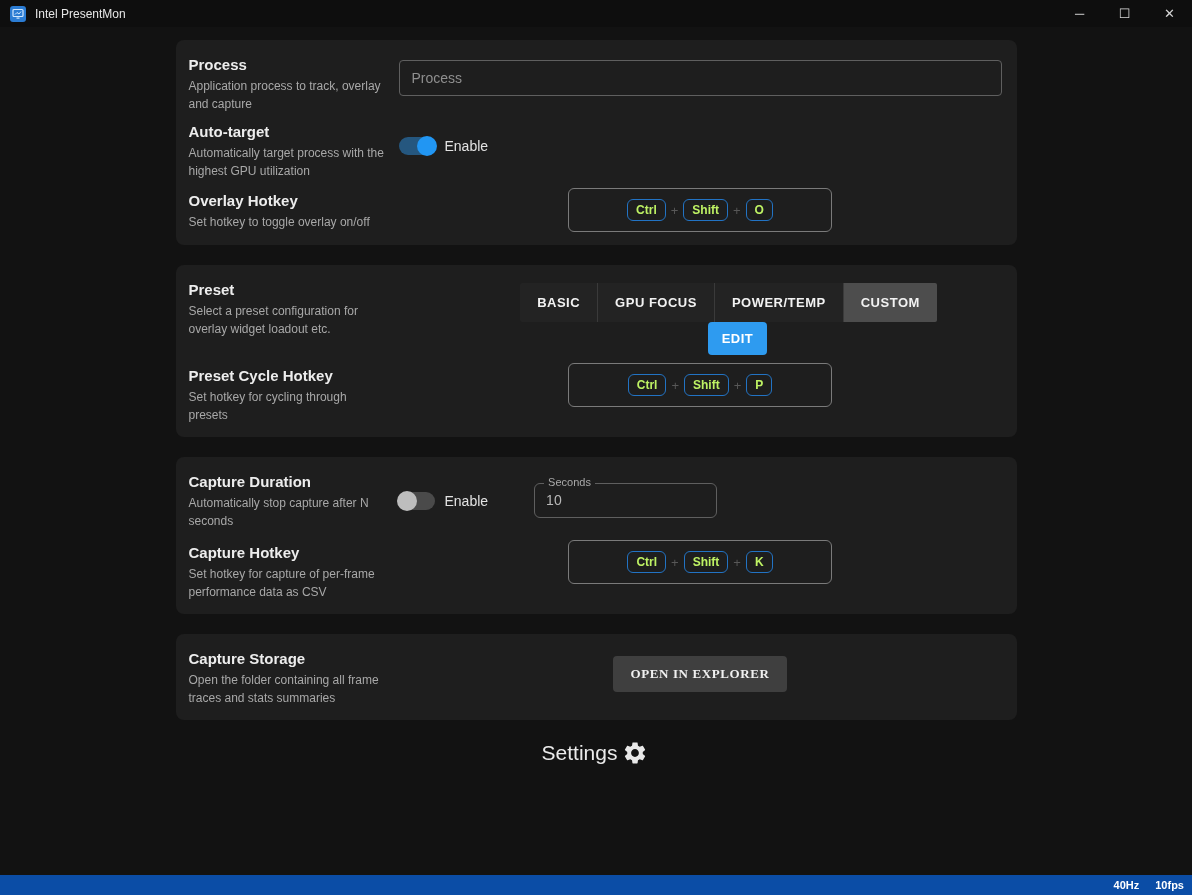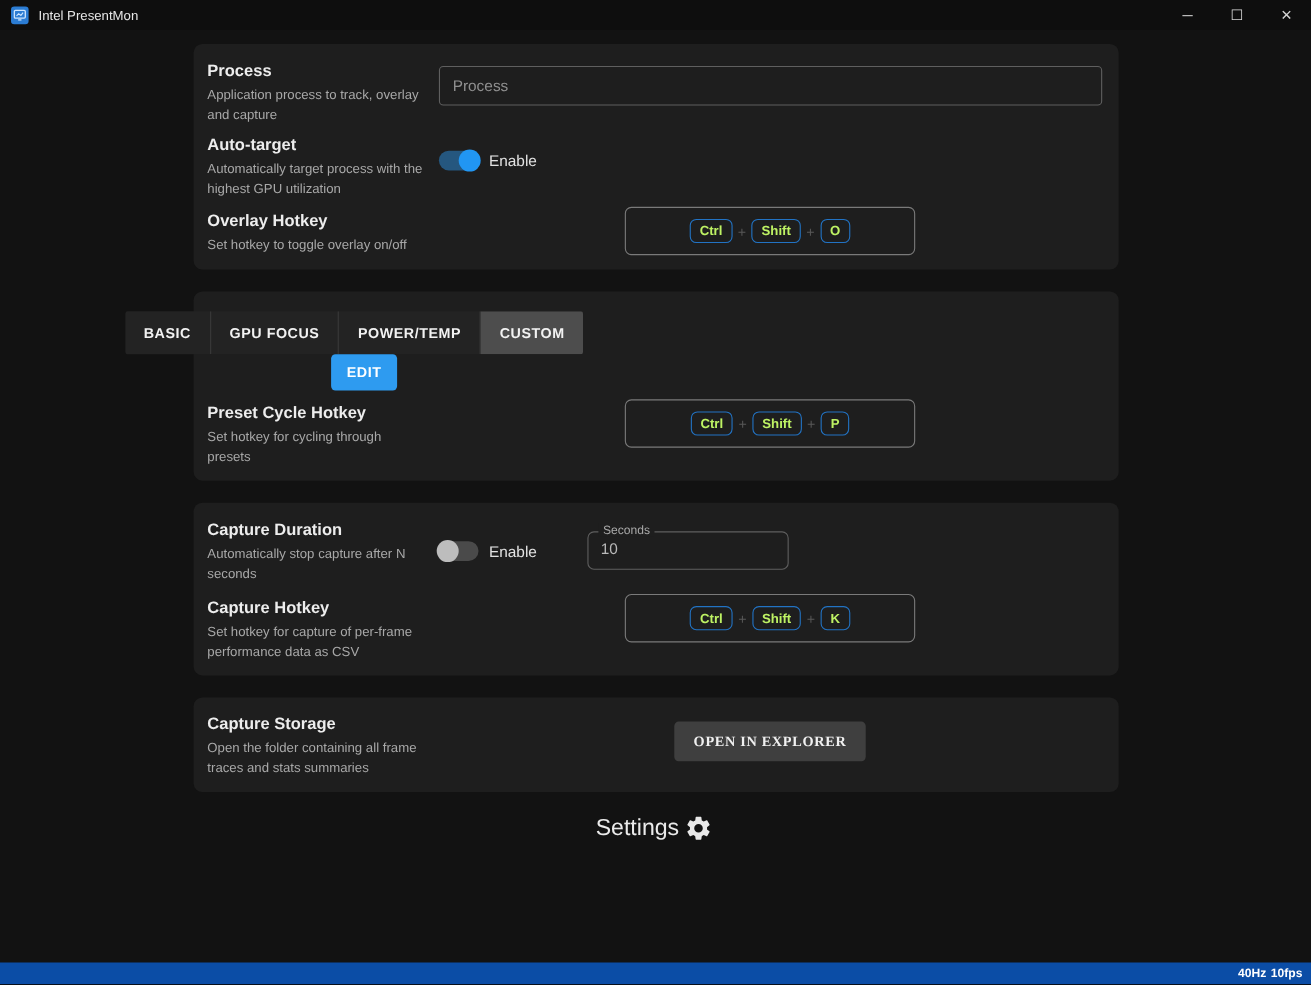--- a/index.html
+++ b/index.html
@@ -101,21 +101,21 @@
   
   .settings-row {
     display:flex; justify-content:center; align-items:center; gap:5px;
     margin-top:18px; padding-right:2px;
   }
   .settings-label { color:#eaeaea; font-size:21px; cursor:pointer; }
   .gear { width:26px; height:26px; cursor:pointer; }
   
   .statusbar {
     position:absolute; bottom:0; left:0; right:0; height:20px; background:#0b4da6;
-    display:flex; align-items:center; justify-content:flex-end; gap:4px;
+    display:flex; align-items:center; justify-content:flex-end; gap:16px;
     padding-right:8px;
   }
   .status-item { color:#ffffff; font-size:11px; font-weight:700; }
   
   .mt8 { margin-top:8px; } .mt10 { margin-top:10px; } .mt12 { margin-top:12px; }
   .ctl-pad-top { margin-top:6px; }
   .toggle-offset { margin-top:16px; }
   .hotkey-offset { margin-top:-2px; }
 </style>
 </head>
@@ -181,20 +181,24 @@
               <span class="key-plus">+</span>
               <span class="key-chip">O</span>
             </div>
           </div>
         </div>
       </div>
 
       <div class="panel">
 
         <div class="row">
+          <div class="label-block">
+            <div class="heading">Preset</div>
+            <div class="desc">Select a preset configuration for overlay widget loadout etc.</div>
+          </div>
           <div>
             <div class="preset-ctl">
               <div class="segmented">
                 <div class="segment">BASIC</div>
                 <div class="segment">GPU FOCUS</div>
                 <div class="segment">POWER/TEMP</div>
                 <div class="segment selected">CUSTOM</div>
               </div>
               <button class="edit-btn">EDIT</button>
             </div>

